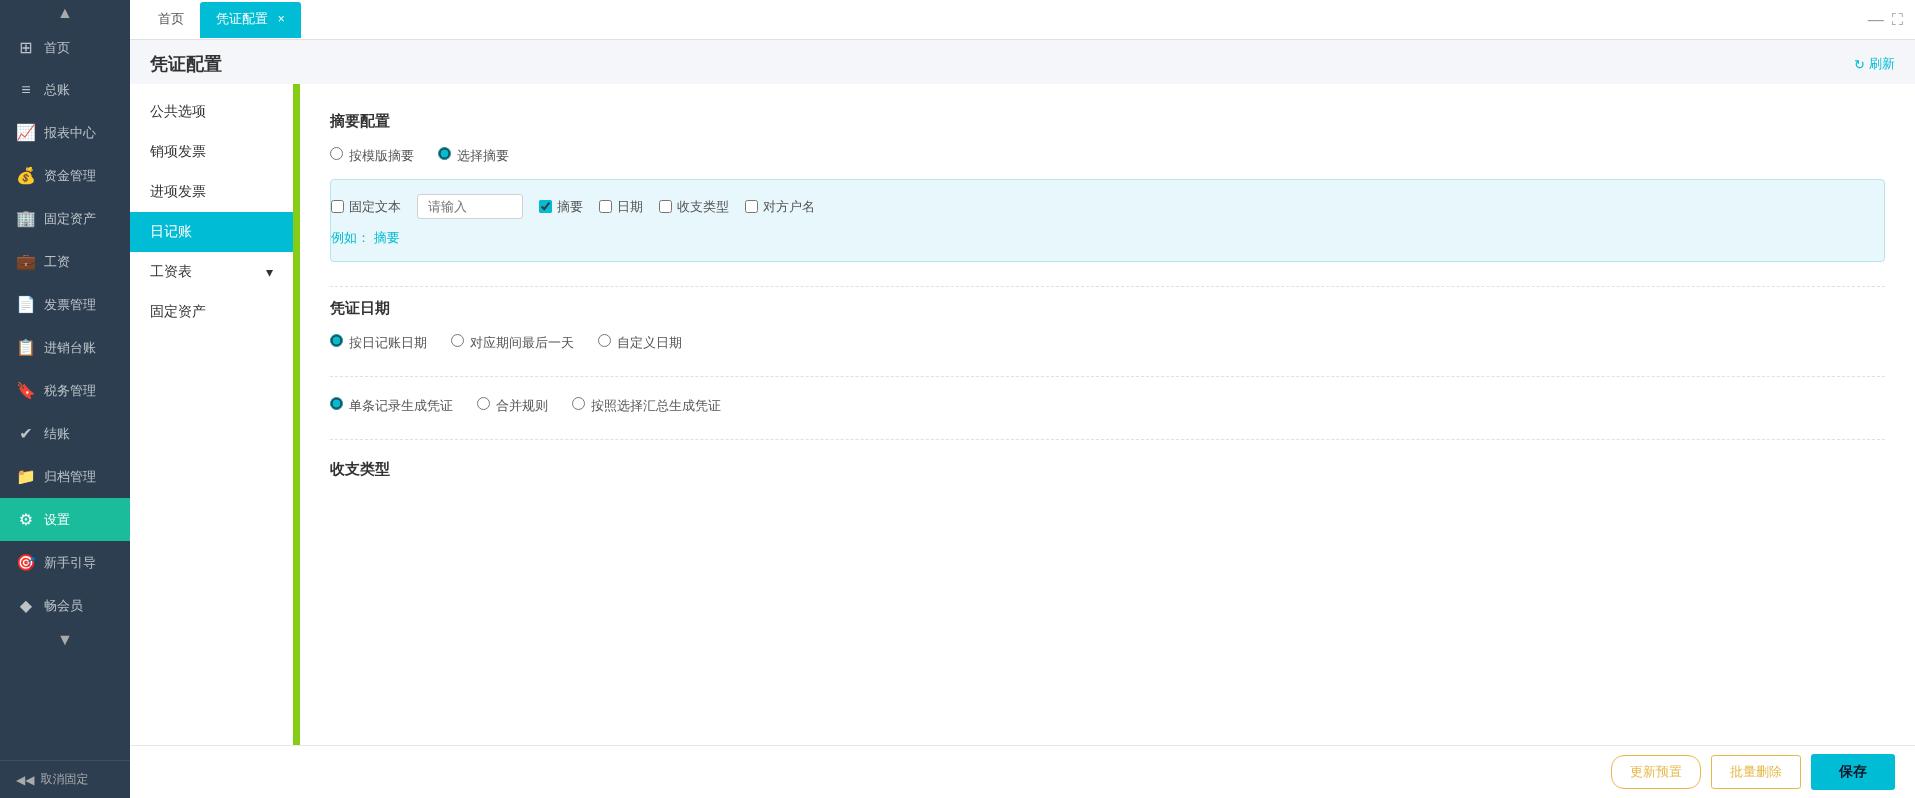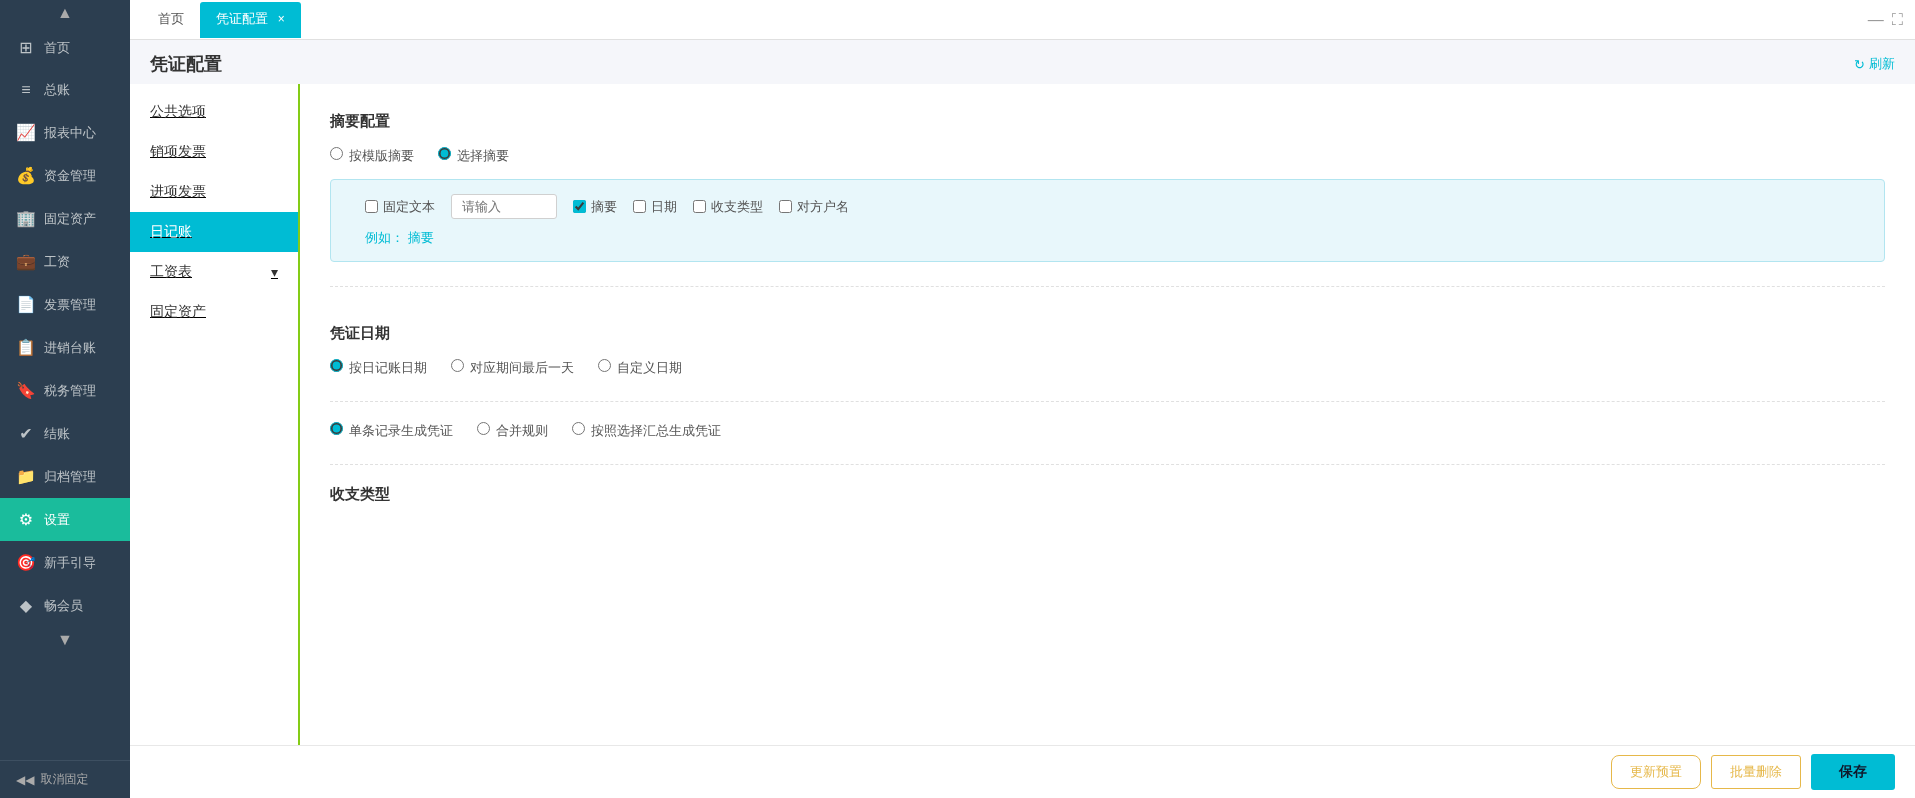--- a/index.html
+++ b/index.html
@@ -128,25 +128,24 @@
     .content-area {
       display: flex;
       flex: 1;
       overflow: hidden;
     }
 
     
     .left-nav {
       width: 170px;
       background: #fff;
-      border-right: 2px solid #84cc16;
+      border-right: 7px solid #84cc16;
       padding: 8px 0;
       flex-shrink: 0;
       overflow-y: auto;
-      text-decoration: underline;
     }
     .left-nav-item {
       padding: 11px 20px;
       cursor: pointer;
       font-size: 14px;
       color: #333;
       display: flex;
       align-items: center;
       justify-content: space-between;
     }
@@ -197,21 +196,21 @@
     .radio-label input[type="radio"] {
       accent-color: #00bcd4;
       cursor: pointer;
     }
 
     
     .summary-config-box {
       background: #e8f7fb;
       border: 1px solid #b2e5f0;
       border-radius: 4px;
-      padding: 14px 34px;
+      padding: 14px 0;
       margin-top: 14px;
     }
     .summary-row {
       display: flex;
       align-items: center;
       gap: 16px;
       flex-wrap: wrap;
       margin-bottom: 10px;
     }
     .checkbox-label {
@@ -249,21 +248,21 @@
       padding: 8px 20px;
       background: #fff;
       border-top: 1px solid #e8e8e8;
       flex-shrink: 0;
     }
     .btn-update {
       padding: 7px 18px;
       background: #fff;
       border: 1px solid #e6b84a;
       color: #e6b84a;
-      border-radius: 8px;
+      border-radius: 13px;
       cursor: pointer;
       font-size: 13px;
     }
     .btn-delete {
       padding: 7px 18px;
       background: #fff;
       border: 1px solid #e6b84a;
       color: #e6b84a;
       border-radius: 3px;
       cursor: pointer;
@@ -446,21 +445,21 @@
           </div>
           <div>
             <span class="example-text">
               <span>例如：</span>
               <span>摘要</span>
             </span>
           </div>
         </div>
       </div>
 
-      <div class="section" style="margin-top: 37px;">
+      <div class="section" style="margin-top: 12px;">
         <div class="section-title">凭证日期</div>
         <div class="radio-group">
           <label class="radio-label">
             <input type="radio" name="date-mode" checked="" style="">
             <span>按日记账日期</span>
           </label>
           <label class="radio-label">
             <input type="radio" name="date-mode" style="">
             <span>对应期间最后一天</span>
           </label>

